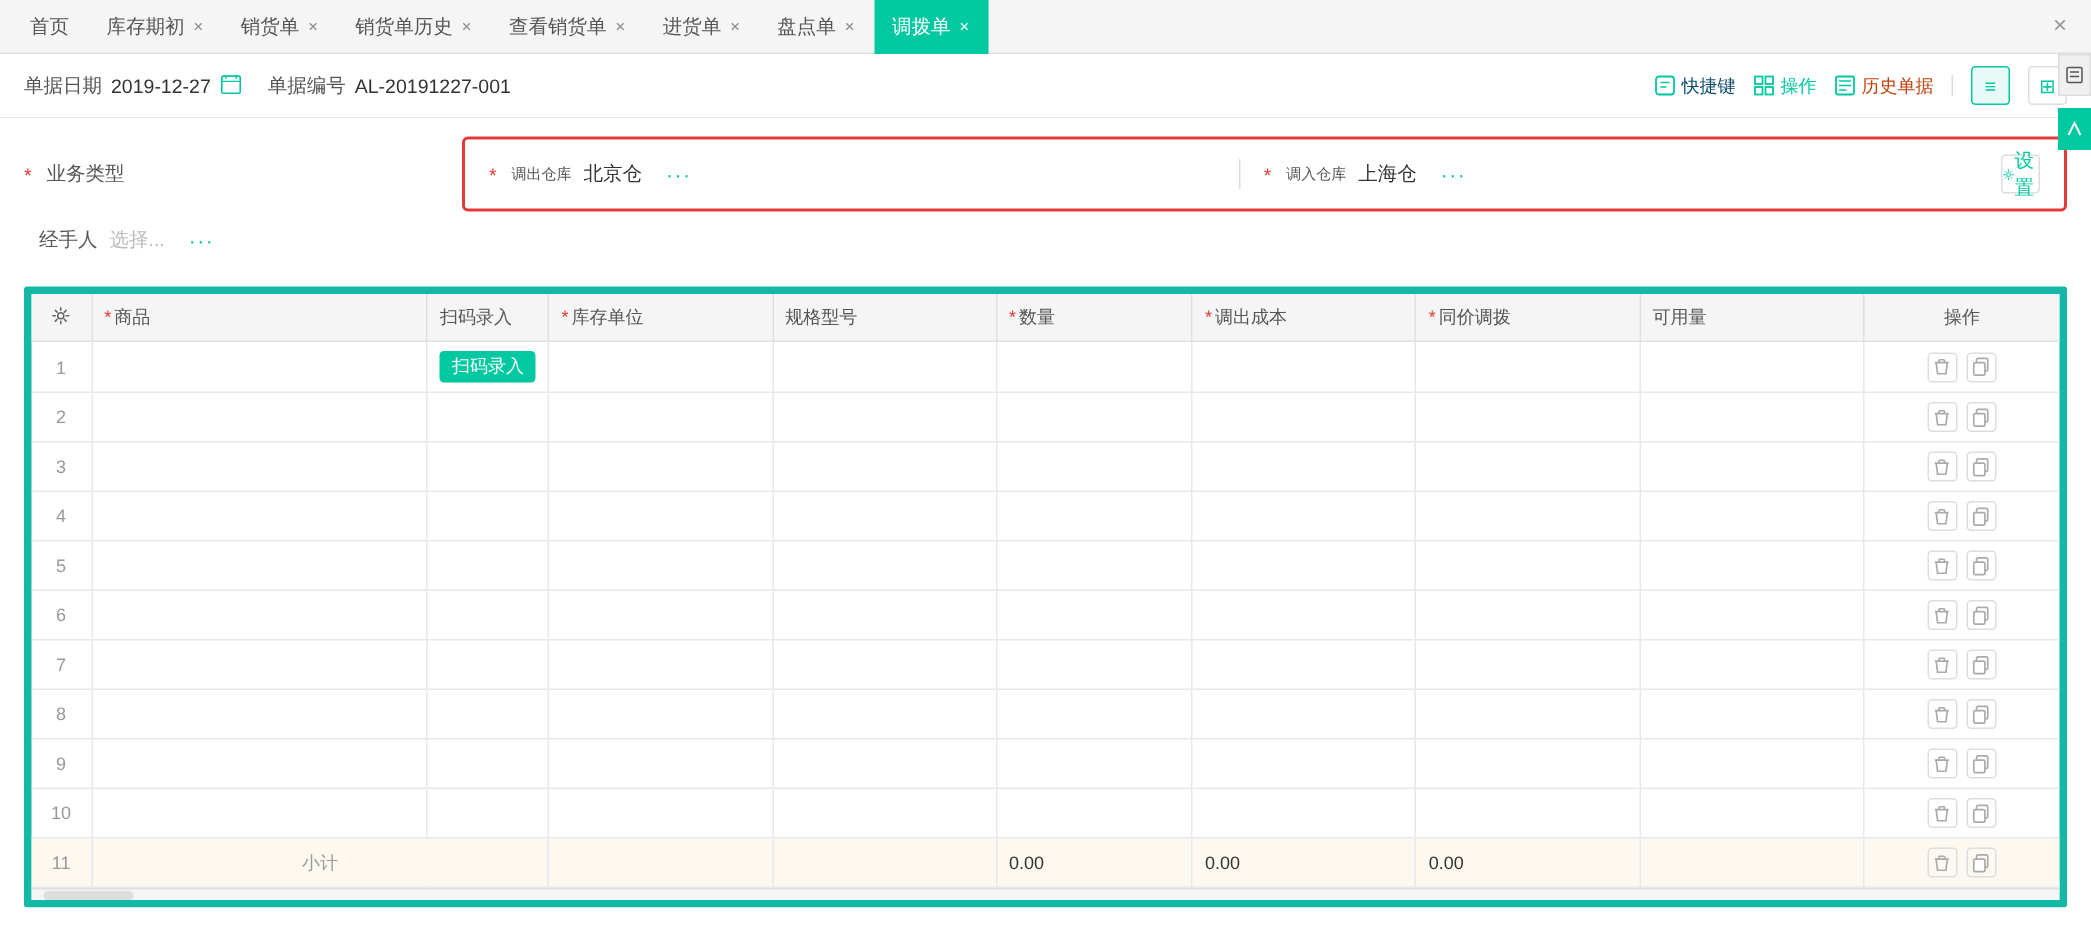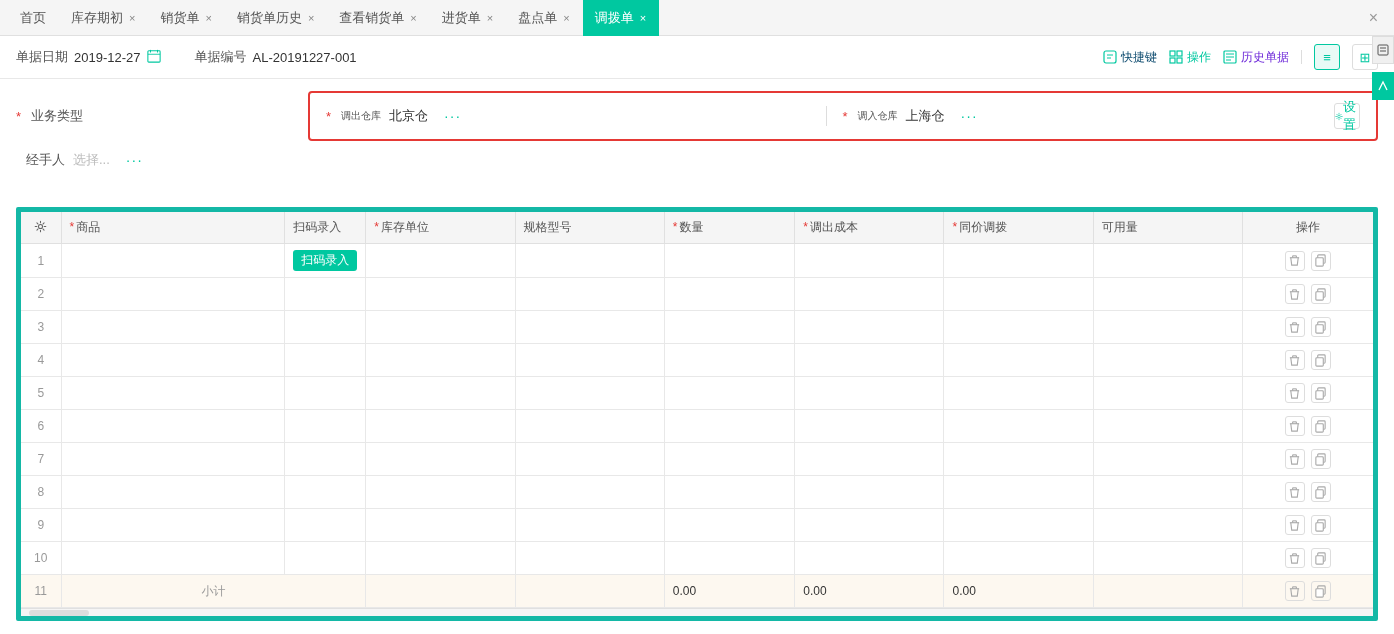--- a/index.html
+++ b/index.html
@@ -48,21 +48,21 @@
     .form-header {
       display: flex;
       align-items: center;
       padding: 8px 16px;
       border-bottom: 1px solid #e8e8e8;
       background: #fff;
     }
     .form-header-left {
       display: flex;
       align-items: flex-end;
-      gap: 32px;
+      gap: 16px;
     }
     .form-header-right {
       margin-left: auto;
       display: flex;
       align-items: center;
       gap: 12px;
       font-size: 12px;
       color: #555;
     }
     .header-field {
@@ -318,21 +318,21 @@
       border-radius: 3px;
       position: absolute;
       left: 8px;
       top: 1px;
     }
 
     .form-second-row {
       display: flex;
       align-items: center;
       gap: 8px;
-      margin-bottom: 26px;
+      margin-bottom: 10px;
     }
   </style>
 </head>
 <body>
 
 <div class="tab-bar">
   <div class="tab-item">
     <span>首页</span>
   </div>
   <div class="tab-item">
@@ -403,21 +403,21 @@
         </svg>
       <span style="color:#00c8a0;">操作</span>
     </div>
     <div class="toolbar-btn">
       <svg viewBox="0 0 14 14" fill="none" width="14" height="14">
           <rect x="1" y="1" width="12" height="12" rx="1" stroke="#00c8a0" stroke-width="1.2"></rect>
           <line x1="3" y1="4" x2="11" y2="4" stroke="#00c8a0" stroke-width="1"></line>
           <line x1="3" y1="7" x2="11" y2="7" stroke="#00c8a0" stroke-width="1"></line>
           <line x1="3" y1="10" x2="8" y2="10" stroke="#00c8a0" stroke-width="1"></line>
         </svg>
-      <span style="color:#6d28d9;">历史单据</span>
+      <span style="color:#c2410c;">历史单据</span>
     </div>
     <div class="divider-v"></div>
     <div class="icon-btn" style="color:#00c8a0; border-color:#00c8a0; background:#e8faf6;">≡</div>
     <div class="icon-btn">⊞</div>
   </div>
 </div>
 
 <div class="form-body">
 
   <div class="form-row">

